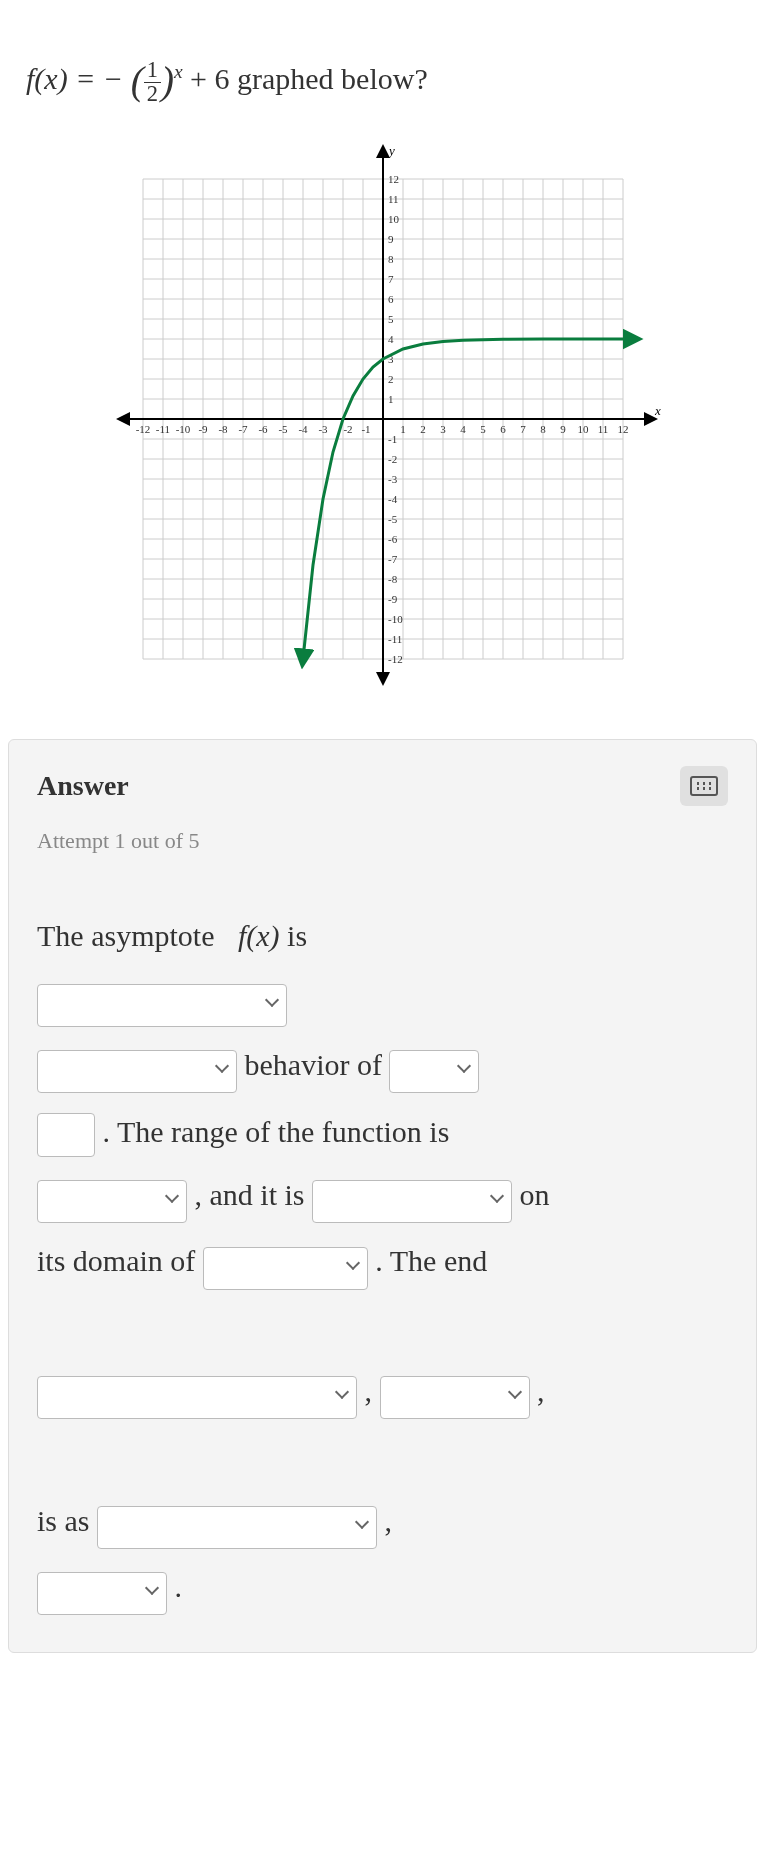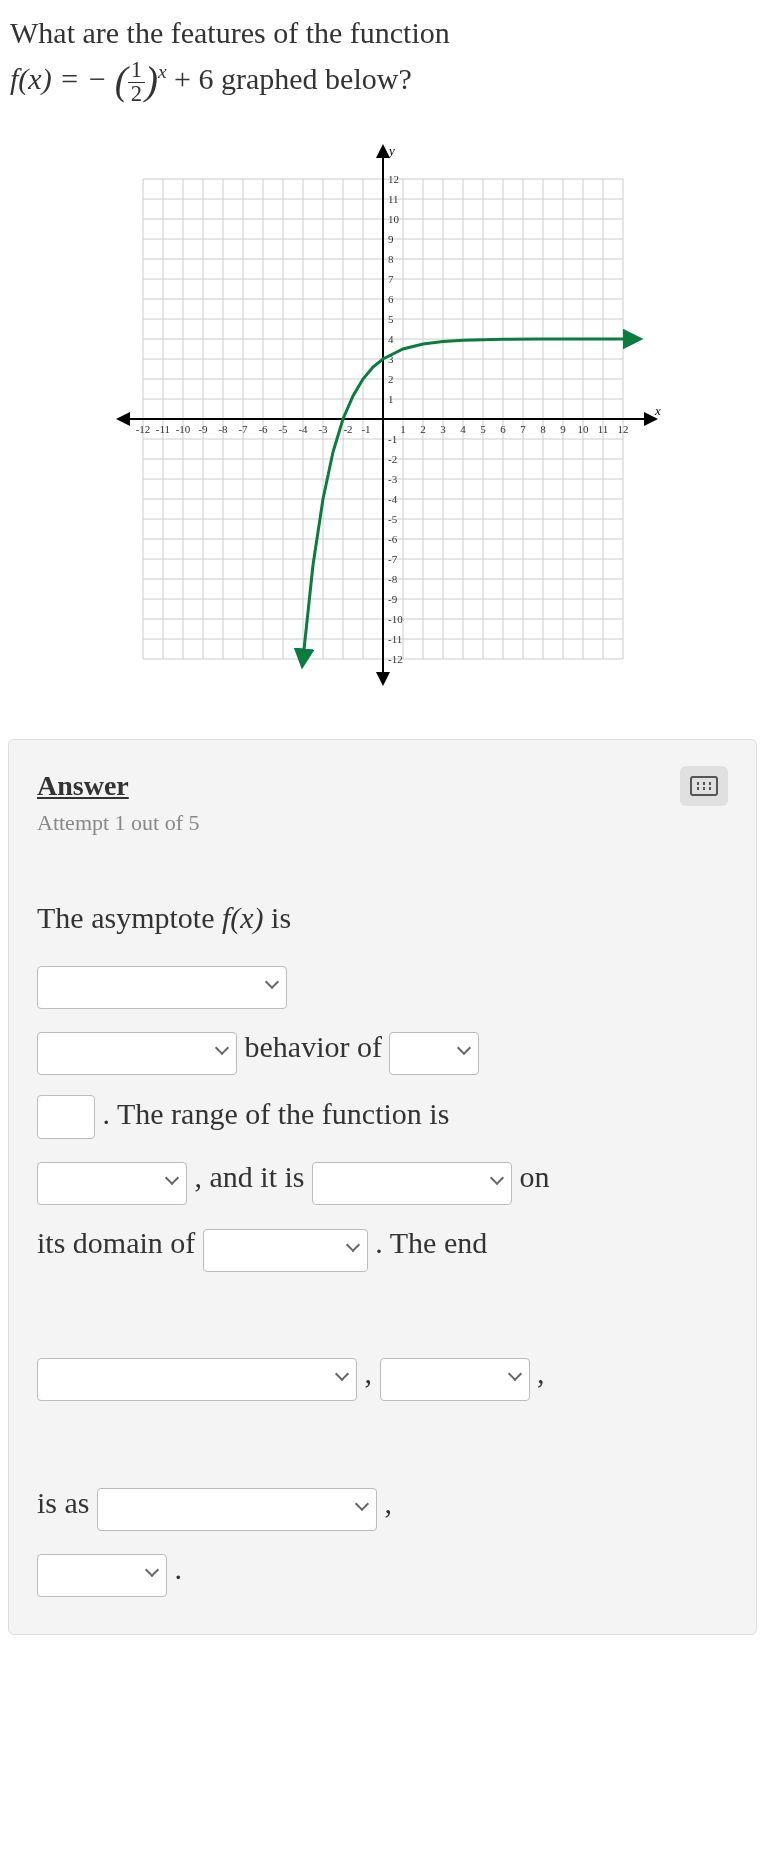--- a/index.html
+++ b/index.html
@@ -9,57 +9,56 @@
     font-family: Georgia, 'Times New Roman', serif;
     background: #fff;
     color: #333;
     width: 765px;
   }
   .question-area {
     padding: 12px 10px 20px 10px;
     font-size: 30px;
     line-height: 1.4;
   }
-  .math { font-family: 'Times New Roman', serif; font-style: italic; }
+  .math { font-family: 'Times New Roman', serif; font-style: italic; margin-left: 16px; }
   .graph-container {
     display: flex;
     justify-content: center;
     padding: 10px 0 40px 0;
   }
   .answer-panel {
     background: #f4f4f4;
     border: 1px solid #ddd;
     border-radius: 6px;
     margin: 0 8px 20px 8px;
     padding: 26px 28px 30px 28px;
   }
   .answer-header {
     display: flex;
     justify-content: space-between;
     align-items: center;
   }
   .answer-title {
     font-weight: bold;
     font-size: 28px;
-    text-decoration: underline;
   }
   .keypad-btn {
     width: 48px;
     height: 40px;
     background: #e0e0e0;
     border-radius: 6px;
     display: flex;
     align-items: center;
     justify-content: center;
     cursor: pointer;
   }
   .attempt {
     color: #888;
     font-size: 22px;
-    margin-top: 4px;
+    margin-top: 22px;
   }
   .fill-text {
     font-size: 30px;
     line-height: 2.1;
     margin-top: 50px;
   }
   select, input[type="text"] {
     font-size: 22px;
     padding: 8px 6px;
     border: 1px solid #bbb;
@@ -105,21 +104,21 @@
   .frac { display:inline-block; text-align:center; vertical-align: middle; font-size:0.75em; line-height:1; font-style: normal;}
   .frac .n { display:block; border-bottom:1.5px solid #333; padding:0 3px;}
   .frac .d { display:block; padding:0 3px;}
   .paren-lg { font-size: 1.3em; vertical-align: -0.12em;}
   sup { font-size: 0.65em; }
 </style>
 </head>
 <body>
 
 <div class="question-area">
-  <span>What are the features of the function</span><br>
+  <br>
   <span class="math">
     <span>f(x) = − </span><span class="paren-lg">(</span><span class="frac"><span class="n">1</span><span class="d">2</span></span><span class="paren-lg">)</span><sup><span>x</span></sup><span style="font-style:normal"> + 6 graphed below?</span>
   </span>
 </div>
 
 <div class="graph-container">
   <svg width="560" height="560" viewBox="0 0 560 560">
     <defs>
       <marker id="arrGreen" viewBox="0 0 10 10" refX="5" refY="5" markerWidth="7" markerHeight="7" orient="auto-start-reverse">
         <path d="M 0 0 L 10 5 L 0 10 z" fill="#0a7d3e"></path>

